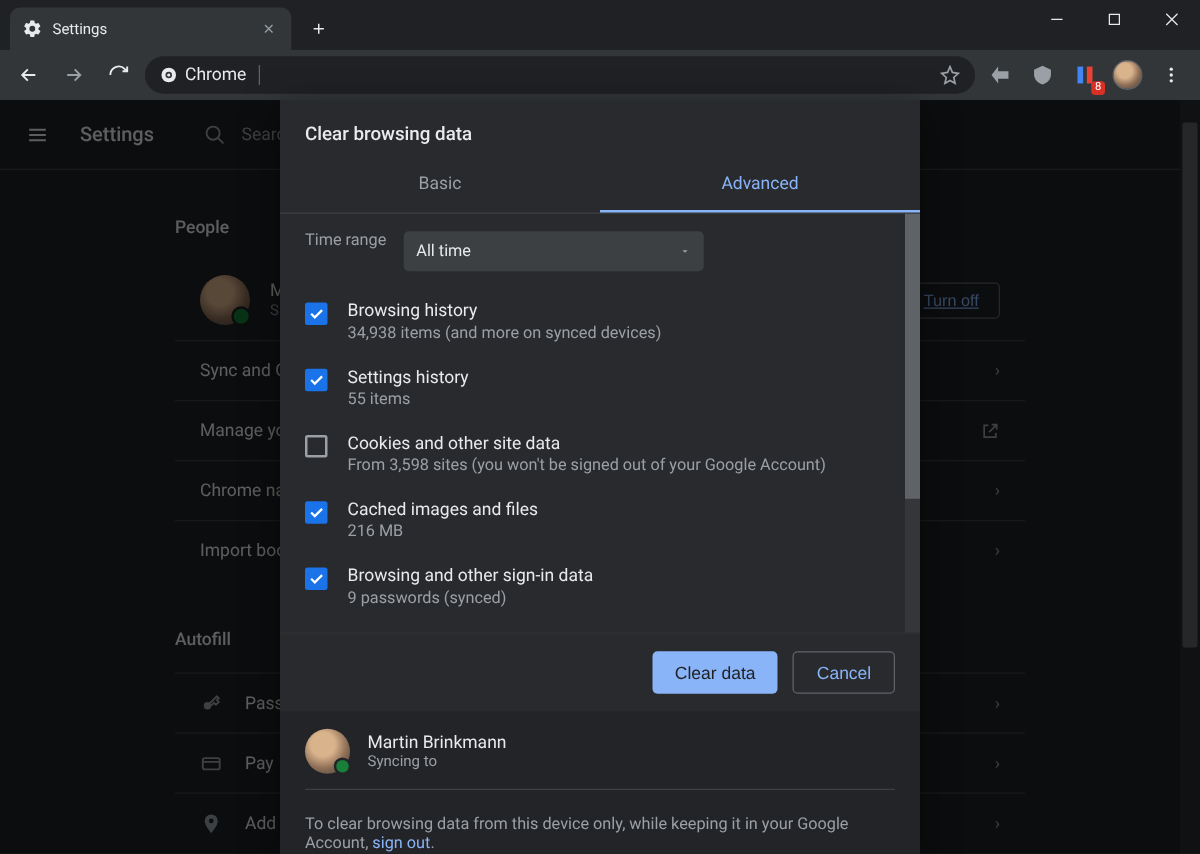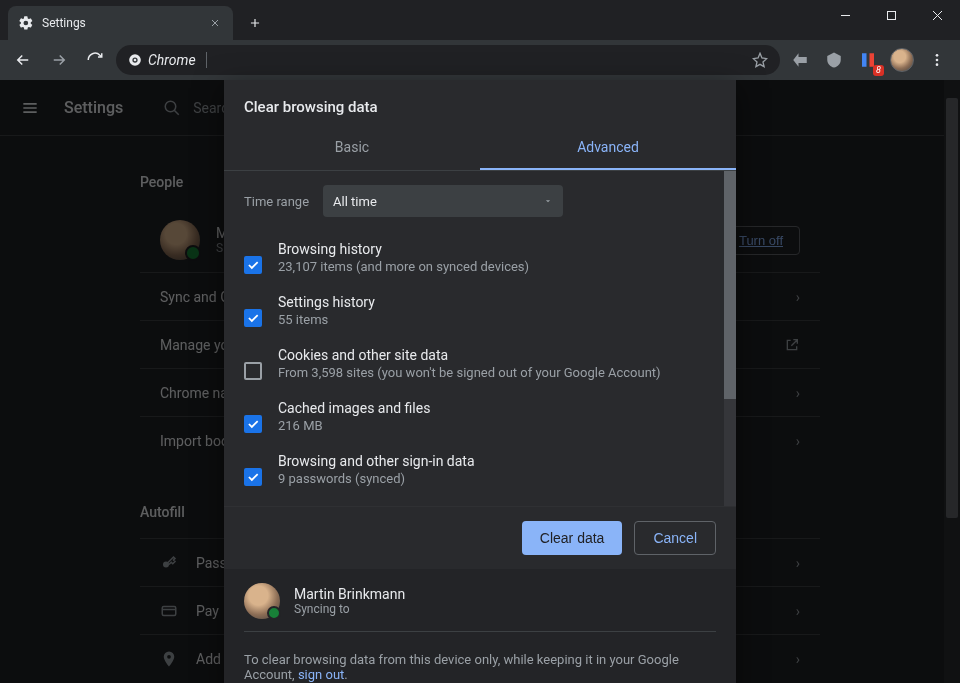--- a/index.html
+++ b/index.html
@@ -15,21 +15,21 @@
     border-radius: 8px 8px 0 0; display: flex; align-items: center; padding: 0 10px;
     font-size: 12px; color: #e8eaed; gap: 8px;
   }
   .tab .fav { width: 16px; height: 16px; display:flex; align-items:center; justify-content:center;}
   .tab .title { flex: 1; }
   .tab .close { width: 16px; height:16px; display:flex; align-items:center; justify-content:center; color:#9aa0a6; cursor:pointer;}
   .newtab { width: 28px; height: 28px; margin-top: 9px; margin-left: 8px; display:flex; align-items:center; justify-content:center; color:#9aa0a6; cursor:pointer; border-radius:50%;}
   .win-controls { margin-left: auto; display:flex; height: 30px; }
   .win-btn { width: 46px; display:flex; align-items:center; justify-content:center; color:#e8eaed; cursor:pointer;}
   
-  .toolbar { height: 40px; background: #323639; display:flex; align-items:center; padding: 0 8px; gap: 6px; font-style: italic;}
+  .toolbar { height: 40px; background: #323639; display:flex; align-items:center; padding: 0 8px; gap: 6px;}
   .tbtn { width: 30px; height:30px; display:flex; align-items:center; justify-content:center; color:#9aa0a6; border-radius:50%; cursor:pointer;}
   .omnibox { flex:1; height: 30px; background:#202124; border-radius:15px; display:flex; align-items:center; padding: 0 12px; gap:10px; font-size:14px; color:#e8eaed;}
   .omnibox .chip { display:flex; align-items:center; gap:6px; color:#e8eaed; padding-right:10px; border-right:1px solid #5f6368;}
   .omnibox .url { color:#9aa0a6;}
   .omnibox .url .proto { color:#9aa0a6;}
   .omnibox .star { margin-left:auto; color:#9aa0a6;}
   .ext { width:28px; height:28px; display:flex; align-items:center; justify-content:center; cursor:pointer;}
   .avatar-sm { width:24px; height:24px; border-radius:50%; background: radial-gradient(circle at 40% 35%, #d9b38c 30%, #8d6e56 60%, #3a3a3a 100%); border:1px solid #5f6368;}
   .badge-red { position:relative;}
   .badge-red::after{content:attr(data-badge); position:absolute; bottom:-2px; right:-2px; background:#d93025; color:#fff; font-size:9px; padding:0 3px; border-radius:3px; line-height:11px;}
@@ -60,23 +60,23 @@
   .dlg-title { padding:18px 20px 8px 20px; font-size:15px; font-weight:500;}
   .tabs { display:flex; height:46px; }
   .tabrow-item { flex:1; display:flex; align-items:center; justify-content:center; font-size:14px; color:#9aa0a6; cursor:pointer; position:relative;}
   .tabrow-item.active { color:#8ab4f8;}
   .tabrow-item.active::after{ content:''; position:absolute; bottom:0; left:0; right:0; height:2px; background:#8ab4f8;}
   .tabs-border { height:1px; background:#3c4043;}
   .dlg-body { position:relative; padding: 14px 20px 10px 20px; }
   .dlg-body-scroll { position:absolute; top:0; right:0; width:12px; bottom:0;}
   .dlg-body-scroll .track{position:absolute; inset:0; background:#35363a;}
   .dlg-body-scroll .thumb{position:absolute; top:0; left:0; right:0; height:68%; background:#5f6368;}
-  .timerange { display:flex; align-items:center; gap:14px; margin-bottom:14px; font-size:13px; color:#9aa0a6;}
+  .timerange { display:flex; align-items:flex-start; gap:14px; margin-bottom:14px; font-size:13px; color:#9aa0a6;}
   .select { display:flex; align-items:center; justify-content:space-between; width:240px; height:32px; background:#3c4043; border-radius:4px; padding:0 10px; color:#e8eaed; font-size:13px; cursor:pointer;}
-  .opt { display:flex; gap:16px; padding:10px 0;align-items:flex-end; }
+  .opt { display:flex; gap:16px; padding:10px 0; }
   .cb { flex-shrink:0; width:18px; height:18px; border-radius:2px; border:2px solid #9aa0a6; margin-top:1px; display:flex; align-items:center; justify-content:center; cursor:pointer;}
   .cb.checked { background:#1a73e8; border-color:#1a73e8;}
   .cb.checked svg { display:block;}
   .cb svg { display:none; width:14px; height:14px;}
   .opt-text .t1 { font-size:14px; color:#e8eaed;}
   .opt-text .t2 { font-size:13px; color:#9aa0a6; margin-top:2px;}
   .dlg-actions { display:flex; justify-content:flex-end; gap:12px; padding:14px 20px; border-top:1px solid rgba(255,255,255,0.03); background:#292a2d;}
   .btn { height:34px; padding:0 18px; border-radius:4px; font-size:14px; cursor:pointer; display:flex; align-items:center;}
   .btn-ghost { border:1px solid #5f6368; color:#8ab4f8; background:transparent;}
   .btn-primary { background:#8ab4f8; color:#202124; border:none; font-weight:500;}
@@ -290,21 +290,21 @@
     </div>
     <div id="opts">
         <div class="opt">
           <div class="cb checked">
             <svg viewBox="0 0 24 24" stroke="#fff" stroke-width="3" fill="none">
               <path d="M5 12l5 5L20 7"></path>
             </svg>
           </div>
           <div class="opt-text">
             <div class="t1">Browsing history</div>
-            <div class="t2">23,107 items (and more on synced devices)</div>
+            <div class="t2">34,938 items (and more on synced devices)</div>
           </div>
         </div>
         <div class="opt">
           <div class="cb checked">
             <svg viewBox="0 0 24 24" stroke="#fff" stroke-width="3" fill="none">
               <path d="M5 12l5 5L20 7"></path>
             </svg>
           </div>
           <div class="opt-text">
             <div class="t1">Settings history</div>

